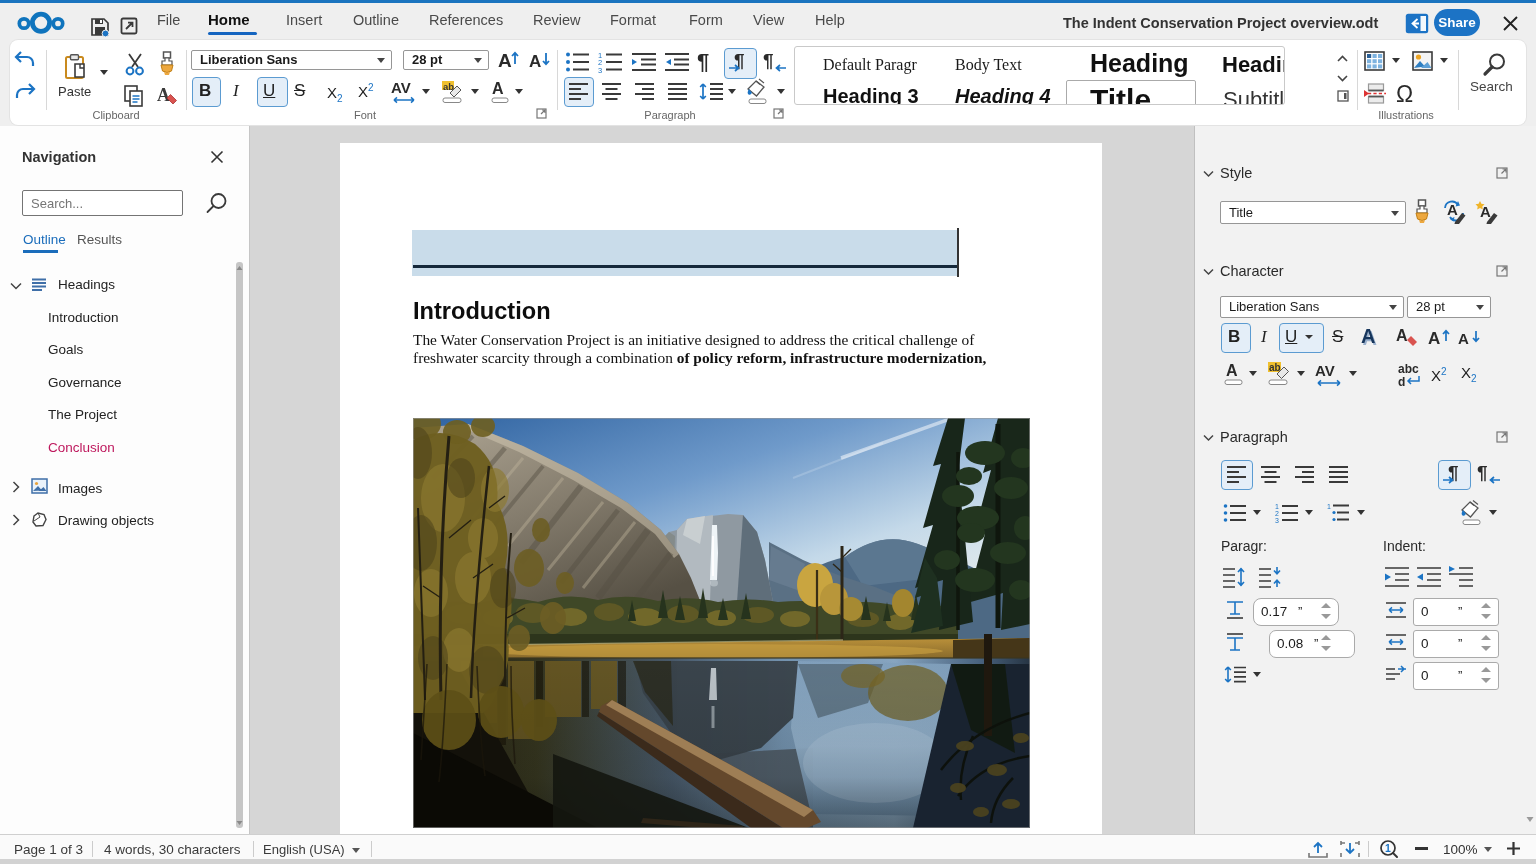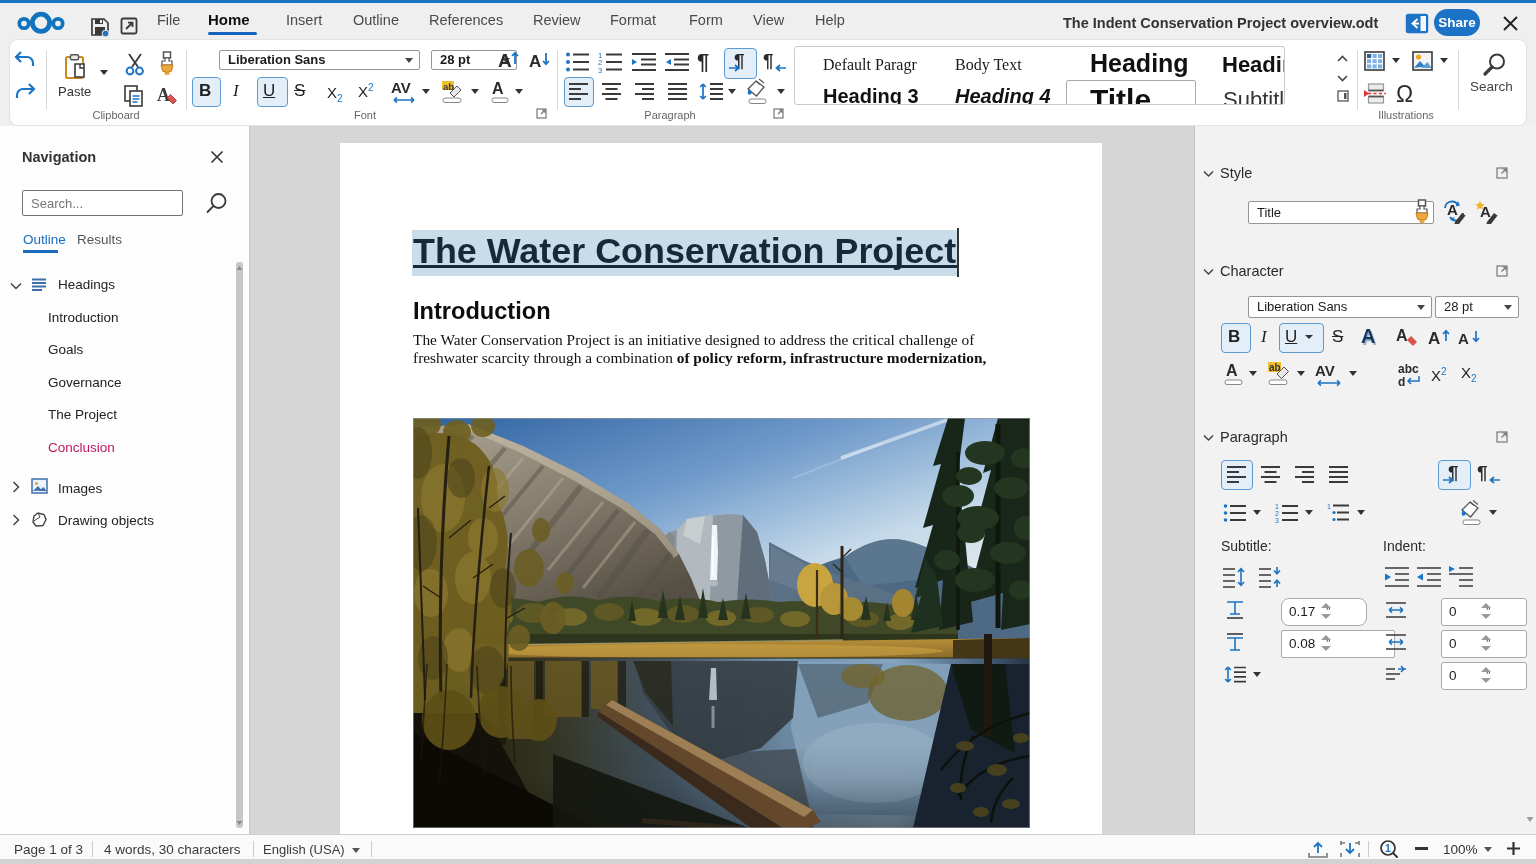--- a/index.html
+++ b/index.html
@@ -3,21 +3,21 @@
 <meta charset="utf-8">
 <style>
   html,body{margin:0;padding:0;}
   body{font-family:"Liberation Sans",sans-serif;-webkit-font-smoothing:antialiased;}
   #app{position:relative;width:1536px;height:864px;overflow:hidden;background:#efefef;}
   .abs{position:absolute;}
   .sep{position:absolute;width:1px;background:#d8d8d8;}
   .lbl{position:absolute;font-size:11px;color:#666;text-align:center;}
   .arrow-down{width:0;height:0;border-left:4px solid transparent;border-right:4px solid transparent;border-top:5px solid #333;}
   .btnbox{position:absolute;border:1px solid #5b9bd1;background:#e4eef8;border-radius:4px;}
-  .combo{position:absolute;background:#fff;border:1px solid #969696;border-radius:2px;font-size:13px;color:#1a1a1a;margin-left:28px;}
+  .combo{position:absolute;background:#fff;border:1px solid #969696;border-radius:2px;font-size:13px;color:#1a1a1a;}
   .combo .ar{position:absolute;right:6px;top:50%;margin-top:-2px;width:0;height:0;border-left:4.5px solid transparent;border-right:4.5px solid transparent;border-top:5px solid #444;}
   svg{display:block;}
 </style>
 </head>
 <body>
 <div id="app">
 
   <div class="abs" style="left:0;top:0;width:1536px;height:3px;background:#1b74bf;"></div>
 
   <div id="menubar" class="abs" style="left:0;top:3px;width:1536px;height:37px;background:#efefef;">
@@ -353,21 +353,20 @@
           <path d="M0.5 5 L3.5 1 L6.5 5" fill="#8a8a8a"></path>
         </svg>
       <svg class="abs" style="left:236px;top:694px;" width="7" height="6" viewBox="0 0 7 6">
           <path d="M0.5 1 L3.5 5 L6.5 1" fill="#8a8a8a"></path>
         </svg>
     </div>
 
     <div id="page" class="abs" style="left:340px;top:17px;width:762px;height:691px;background:#fff;">
 
       <div class="abs" style="left:72px;top:87px;width:546px;height:46px;background:#c9dcea;"></div>
-      <div id="doctitle" class="abs" style="left:73px;top:88px;font-size:35.9px;font-weight:bold;color:#15293b;white-space:nowrap;letter-spacing:0;">The Water Conservation Project</div>
       <div id="dtul" class="abs" style="left:73px;top:122px;width:544px;height:3px;background:#15293b;"></div>
       <div class="abs" style="left:617px;top:85px;width:2px;height:49px;background:#333;"></div>
 
       <div id="hIntro" class="abs" style="left:73px;top:155px;font-size:23.6px;font-weight:bold;color:#0d0d0d;">Introduction</div>
 
       <div id="para" class="abs" style="left:73px;top:188px;font-family:'Liberation Serif',serif;font-size:15.4px;line-height:17.7px;color:#111;white-space:nowrap;">
         The Water Conservation Project is an initiative designed to address the critical challenge of<br>
         freshwater scarcity through a combination <b>of policy reform, infrastructure modernization,</b><br>
       </div>
 
@@ -771,21 +770,21 @@
       </svg>
       <div class="abs arrow-down" style="left:162px;top:384px;"></div>
       <svg class="abs" style="left:265px;top:374px;" width="24" height="26" viewBox="0 0 24 26">
         <path d="M10 2 l8 6 l-7.5 9 l-8.5 -7 z" fill="#fff" stroke="#555" stroke-width="1.3"></path>
         <path d="M13 0.5 l5 4 M10 2 l4 3.5" stroke="#555" stroke-width="1.2" fill="none"></path>
         <path d="M3 10 q-2.5 4 -0.5 5.5 q2 1.2 3.5 -1.8 z" fill="#1c74c4"></path>
         <rect x="3" y="20" width="17" height="4.5" rx="2" fill="#fff" stroke="#888" stroke-width="1"></rect>
       </svg>
       <div class="abs arrow-down" style="left:294px;top:384px;"></div>
 
-      <div class="abs" style="left:26px;top:412px;font-size:14px;color:#2a2a2a;">Subtitle:</div>
+      <div class="abs" style="left:26px;top:412px;font-size:14px;color:#2a2a2a;">Paragr:</div>
       <div class="abs" style="left:188px;top:412px;font-size:14px;color:#2a2a2a;">Indent:</div>
 
       <svg class="abs" style="left:27px;top:440px;" width="24" height="22" viewBox="0 0 24 22">
         <path d="M1 3 h12 M1 9 h12 M1 15 h12 M1 21 h12" stroke="#3a3a3a" stroke-width="1.7"></path>
         <path d="M19 2 v18 M16 6 l3 -3.4 l3 3.4 M16 16 l3 3.4 l3 -3.4" fill="none" stroke="#1c74c4" stroke-width="1.6"></path>
       </svg>
       <svg class="abs" style="left:63px;top:440px;" width="24" height="22" viewBox="0 0 24 22">
         <path d="M1 3 h12 M1 9 h12 M1 15 h12 M1 21 h12" stroke="#3a3a3a" stroke-width="1.7"></path>
         <path d="M19 1 v7 M16 4.5 l3 3.4 l3 -3.4 M19 21 v-7 M16 17.5 l3 -3.4 l3 3.4" fill="none" stroke="#1c74c4" stroke-width="1.6"></path>
       </svg>
@@ -812,21 +811,21 @@
         <span style="position:absolute;left:44px;top:5px;font-size:13px;">”</span>
       </div>
       <svg class="abs" style="left:124px;top:475px;" width="14" height="20" viewBox="0 0 14 20">
           <path d="M2 7 L7 2 L12 7 Z" fill="#999"></path>
           <path d="M2 13 L7 18 L12 13 Z" fill="#999"></path>
         </svg>
       <svg class="abs" style="left:30px;top:507px;" width="20" height="18" viewBox="0 0 20 18">
         <path d="M2 1 h16" stroke="#3a3a3a" stroke-width="1.6"></path>
         <path d="M2 5 h16 M10 5 v12 M5 17 h10" stroke="#1c74c4" stroke-width="1.6" fill="none"></path>
       </svg>
-      <div class="combo" style="left:58px;top:504px;width:84px;height:26px;border-color:#aaa;border-radius:2px;padding-left:28px;">
+      <div class="combo" style="left:74px;top:504px;width:84px;height:26px;border-color:#aaa;border-radius:7px;">
         <span style="position:absolute;left:7px;top:5px;font-size:13.5px;">0.08</span>
         <span style="position:absolute;left:44px;top:5px;font-size:13px;">”</span>
       </div>
       <svg class="abs" style="left:124px;top:507px;" width="14" height="20" viewBox="0 0 14 20">
           <path d="M2 7 L7 2 L12 7 Z" fill="#999"></path>
           <path d="M2 13 L7 18 L12 13 Z" fill="#999"></path>
         </svg>
       <svg class="abs" style="left:29px;top:538px;" width="22" height="21" viewBox="0 0 22 21">
         <path d="M4 3 v15 M4 3 l-2.8 3 M4 3 l2.8 3 M4 18 l-2.8 -3 M4 18 l2.8 -3" stroke="#1c74c4" stroke-width="1.6" fill="none"></path>
         <path d="M10 3.5 h12 M10 8.2 h12 M10 12.9 h12 M10 17.6 h12" stroke="#3a3a3a" stroke-width="1.7"></path>

